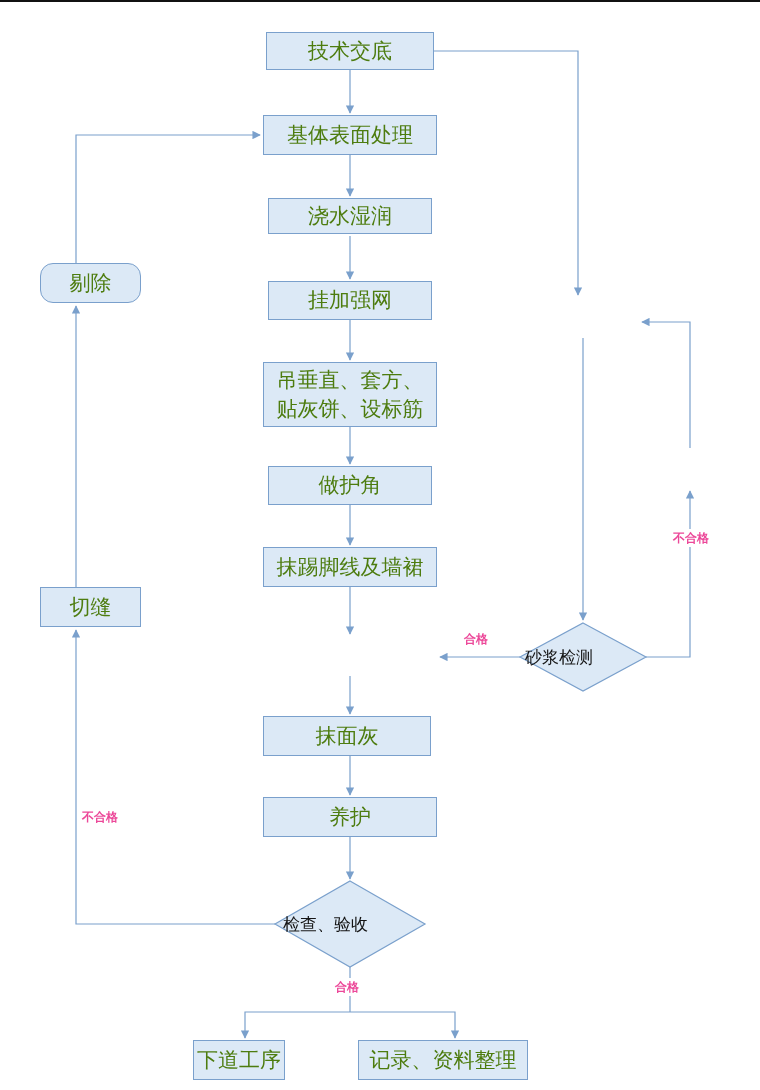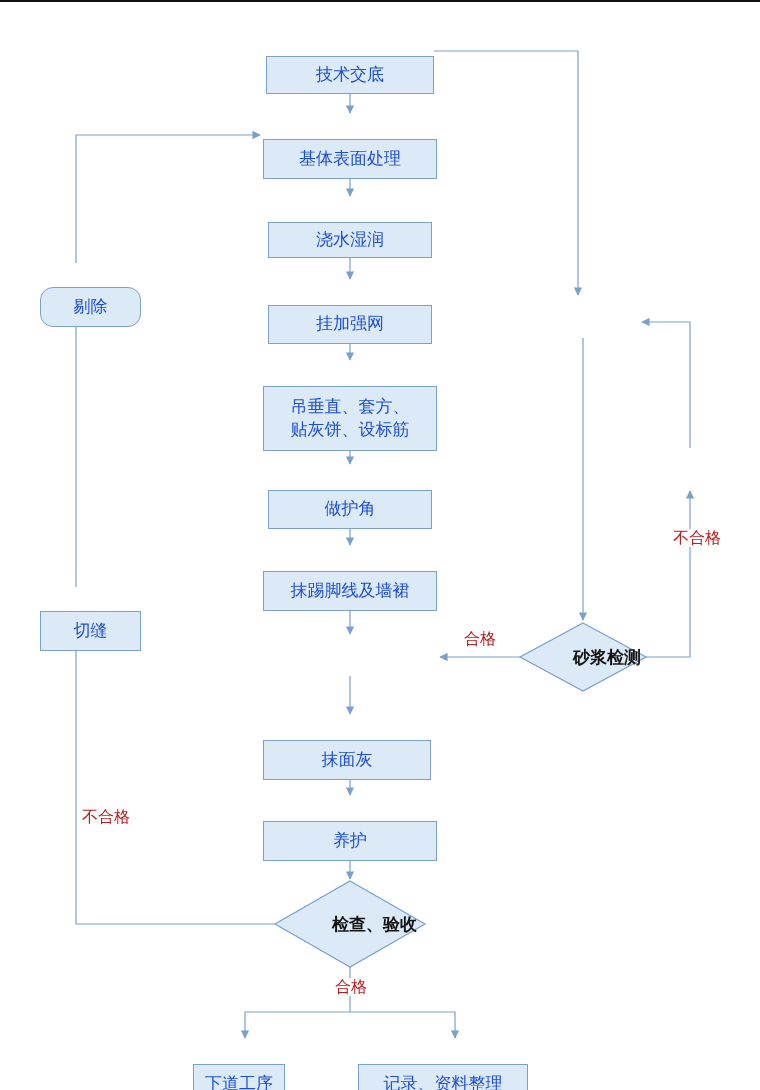--- a/index.html
+++ b/index.html
@@ -23,43 +23,42 @@
   }
   .node {
     position: absolute;
     background: #dce9f6;
     border: 1px solid #7aa0cc;
     box-sizing: border-box;
     display: flex;
     align-items: center;
     justify-content: center;
     text-align: center;
-    font-size: 17px;
-    color: #1d4ed8;
+    font-size: 21px;
+    color: #4d7c0f;
     line-height: 1.35;
-    margin-top: 24px;
   }
   .diamond-label {
     position: absolute;
     display: flex;
     align-items: center;
-    justify-content: flex-end;
+    justify-content: flex-start;
     text-align: center;
     font-size: 17px;
     color: #141414;
     background: transparent;
-    font-weight: bold;
   }
   .flow-label {
     position: absolute;
-    font-size: 16px;
-    color: #b91c1c;
+    font-size: 12px;
+    color: #ec4899;
     background: #ffffff;
     padding: 0 2px;
     line-height: 18px;
+    font-weight: bold;
   }
   .multiline { white-space: pre-line; }
 </style>
 </head>
 <body>
 
 <div class="canvas">
 
   <svg class="wires" viewBox="0 0 760 1090" xmlns="http://www.w3.org/2000/svg">
     <defs>

